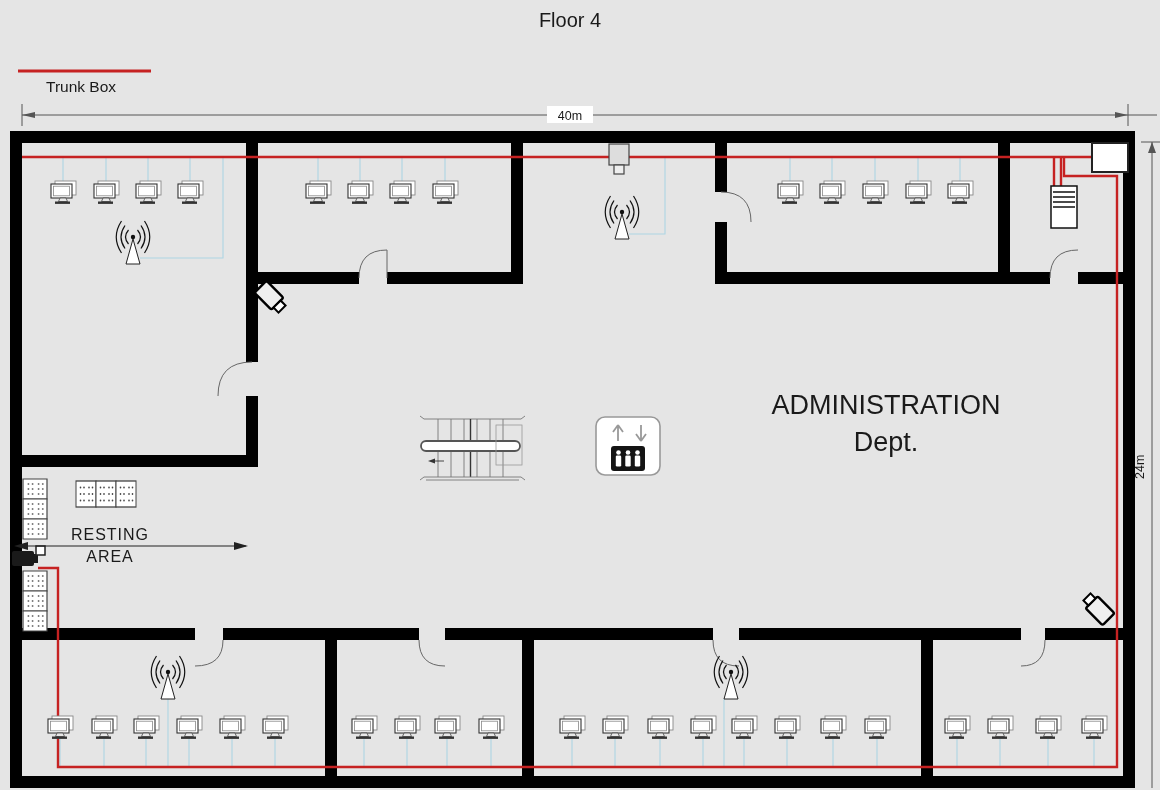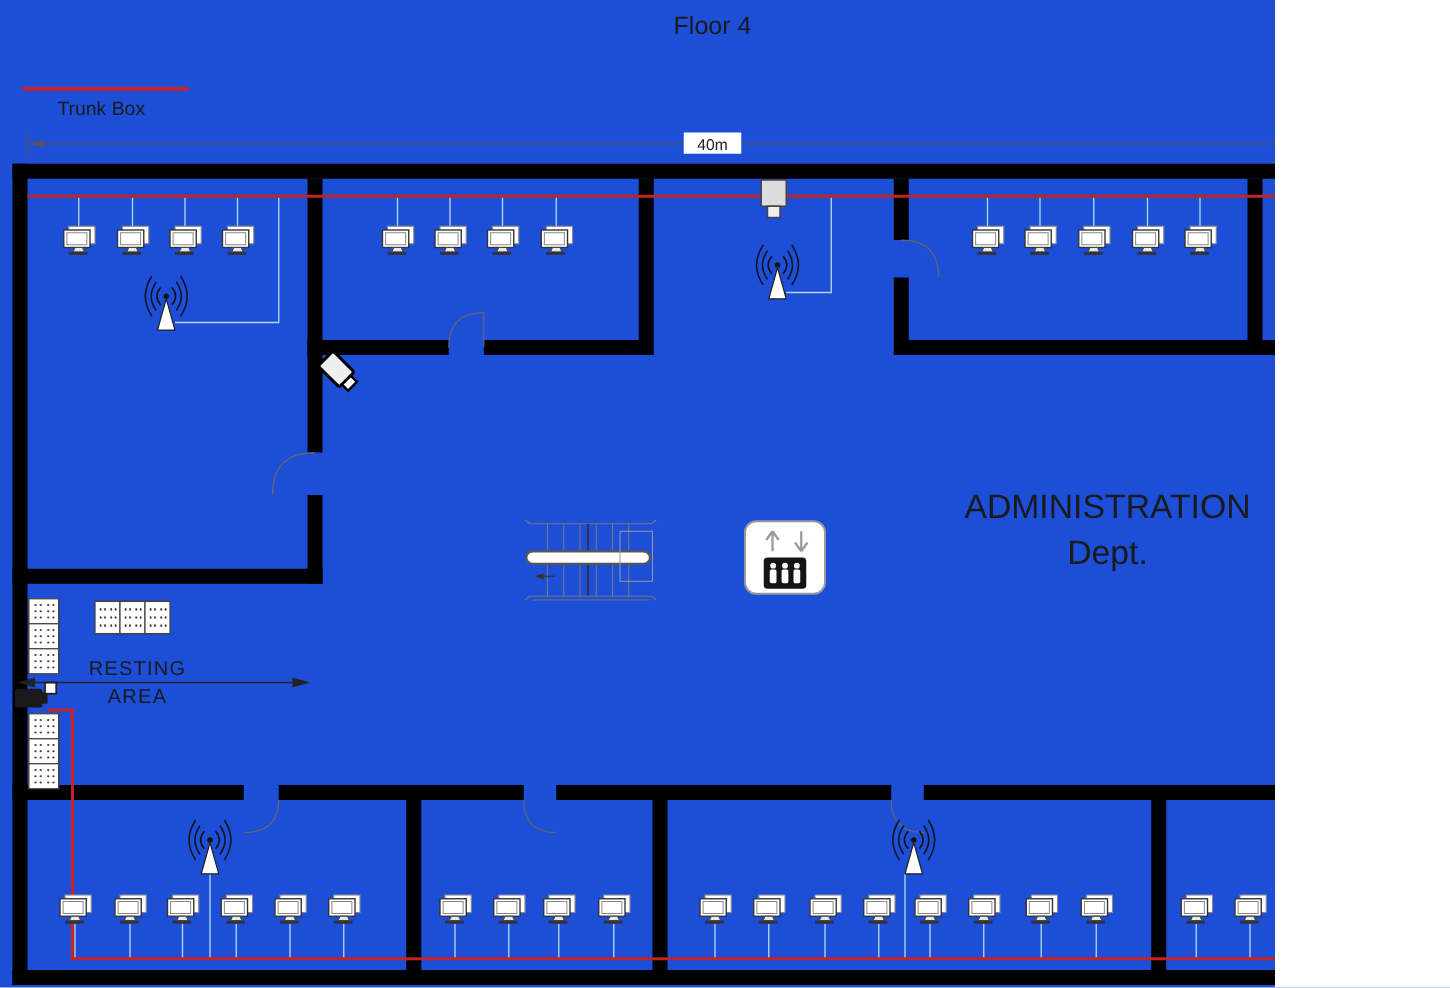--- a/index.html
+++ b/index.html
@@ -1,16 +1,16 @@
 <!DOCTYPE html>
 <html><head>
 <meta charset="utf-8">
 <style>
   html,body{margin:0;padding:0;background:#fff;}
-  #stage{position:relative;width:1020px;height:790px;background:#1d4ed8;overflow:hidden;
+  #stage{position:relative;width:1160px;height:790px;background:#e5e5e5;overflow:hidden;
          font-family:"Liberation Sans",sans-serif;text-decoration:underline;}
   svg{position:absolute;left:0;top:0;}
   text{font-family:"Liberation Sans",sans-serif;fill:#1a1a1a;}
 </style>
 </head>
 <body>
 
 <div id="stage">
 <svg width="1160" height="790" viewBox="0 0 1160 790">
 

